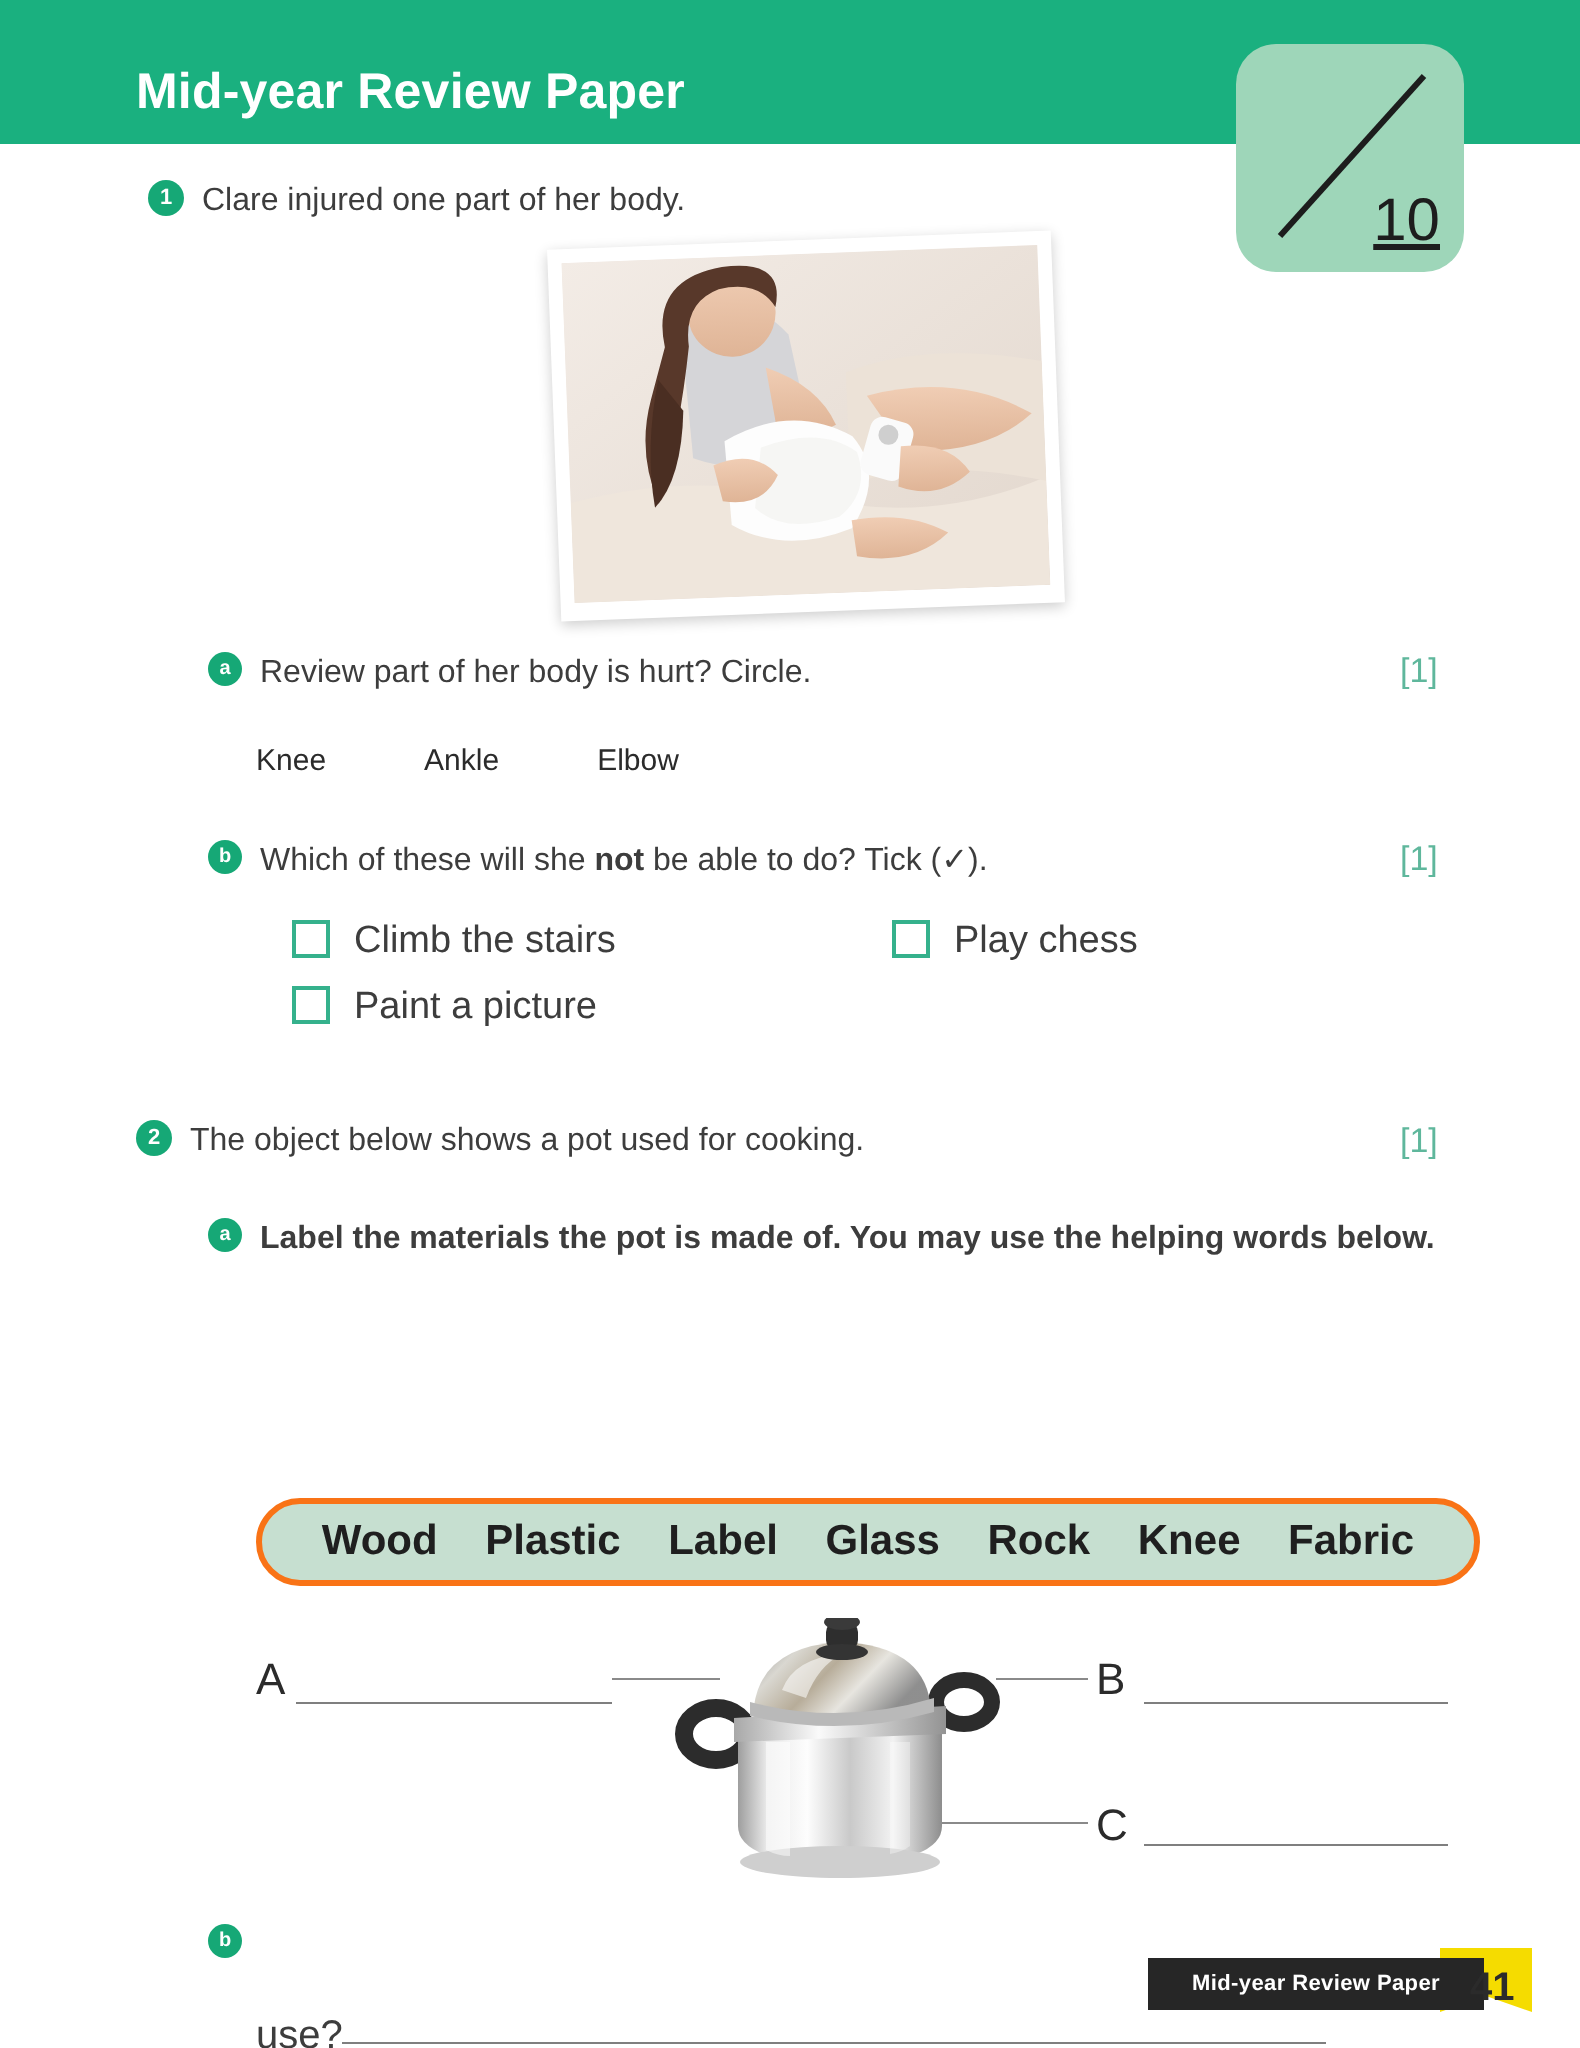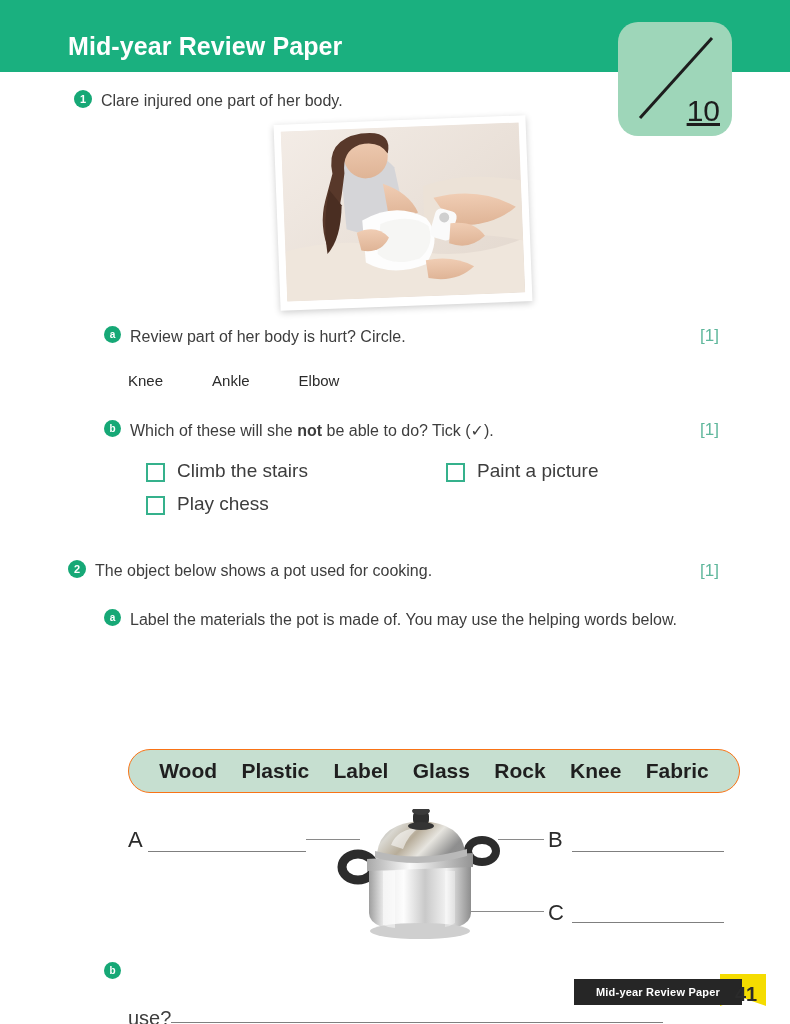--- a/index.html
+++ b/index.html
@@ -119,21 +119,21 @@
     display: flex; align-items: flex-start; gap: 9px;
   }
   .opt-grid {
     position: absolute;
     top: 388px; left: 146px;
     width: 560px;
     display: grid;
     grid-template-columns: 300px 1fr;
     row-gap: 11px;
   }
-  .opt { display: flex; align-items: flex-end; gap: 12px; }
+  .opt { display: flex; align-items: flex-start; gap: 12px; }
   .chk {
     width: 19px; height: 19px;
     border: 2px solid #35b18c;
     background: #ffffff;
     flex: 0 0 auto;
   }
   .opt-label { font-size: 19px; color: #3d3d3d; }
 
   
   .q2-row {
@@ -145,21 +145,21 @@
     position: absolute;
     top: 537px; left: 104px;
     display: flex; align-items: flex-start; gap: 9px;
     width: 650px;
   }
   .wordbank {
     position: absolute;
     top: 677px; left: 128px;
     width: 612px; height: 44px;
     background: #c6dfd0;
-    border: 1px solid #f97316;
+    border: 3px solid #f97316;
     border-radius: 22px;
     display: flex;
     align-items: center;
     justify-content: space-around;
     padding: 0 18px;
   }
   .wordbank span {
     font-size: 21px;
     font-weight: bold;
     color: #1f1f1f;
@@ -299,37 +299,37 @@
   </div>
   <span class="marks" style="top:348px; left:700px;">[1]</span>
 
   <div class="opt-grid">
     <div class="opt">
       <span class="chk"></span>
       <span class="opt-label">Climb the stairs</span>
     </div>
     <div class="opt">
       <span class="chk"></span>
-      <span class="opt-label">Paint a picture</span>
+      <span class="opt-label">Play chess</span>
     </div>
     <div class="opt">
       <span class="chk"></span>
-      <span class="opt-label">Play chess</span>
+      <span class="opt-label">Paint a picture</span>
     </div>
   </div>
 
   <div class="q2-row">
     <span class="badge badge-num">2</span>
     <span class="qtext">The object below shows a pot used for cooking.</span>
   </div>
   <span class="marks" style="top:489px; left:700px;">[1]</span>
 
   <div class="q2a-row">
     <span class="badge badge-sub">a</span>
-    <span class="qtext" style="max-width:618px;">Label the materials the pot is made of. You may use the helping words below.</span>
+    <span class="qtext" style="max-width:618px;font-weight:bold;">Label the materials the pot is made of. You may use the helping words below.</span>
   </div>
 
   <div class="wordbank">
     <span>Wood</span>
     <span>Plastic</span>
     <span>Label</span>
     <span>Glass</span>
     <span>Rock</span>
     <span>Knee</span>
     <span>Fabric</span>

